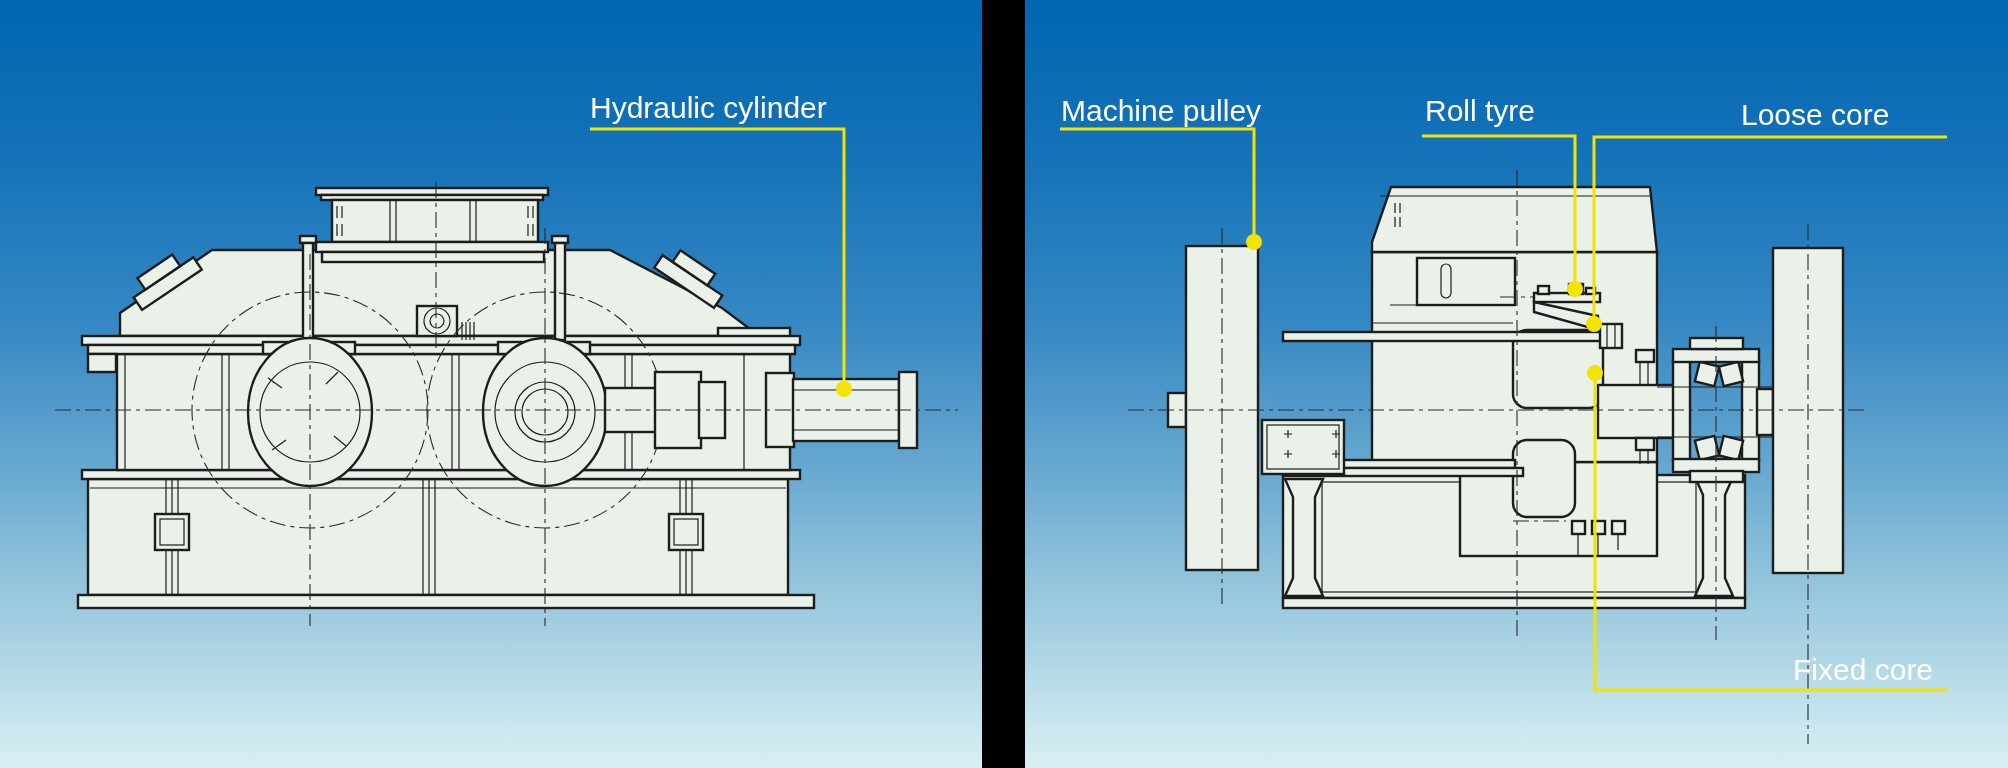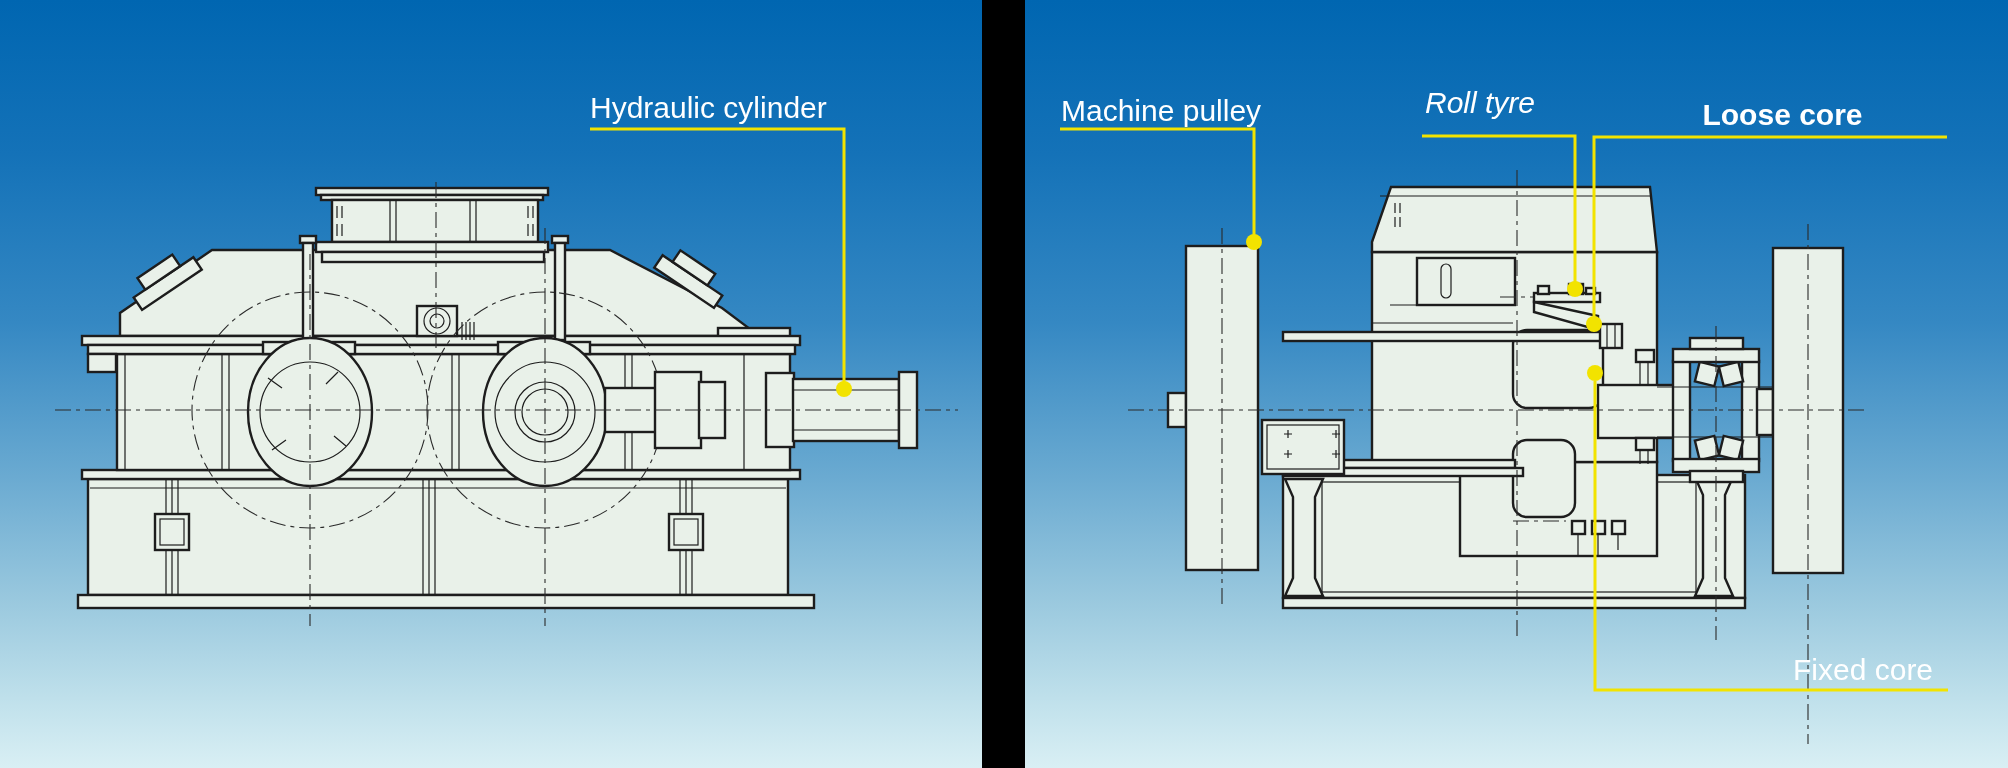--- a/index.html
+++ b/index.html
@@ -26,22 +26,22 @@
 
   .callout { fill:none; stroke-width:3; }
   .dot     { stroke:none; }
 
   .lbl {
     position:absolute; color:#ffffff; font-size:30px; line-height:1.05;
     white-space:nowrap; letter-spacing:0px;
   }
   #lbl-hydraulic { left:590px;  top:92px; }
   #lbl-pulley    { left:1061px; top:95px;text-align:center; }
-  #lbl-rolltyre  { left:1425px; top:87px;font-style:italic; }
-  #lbl-loosecore { left:1660px; top:99px;  width:245px; text-align:center;font-weight:bold; }
+  #lbl-rolltyre  { left:1425px; top:95px; }
+  #lbl-loosecore { left:1741px; top:99px;  width:245px; text-align:left; }
   #lbl-fixedcore { left:1793px; top:654px; width:247px; text-align:left; }
 </style>
 </head>
 <body>
 
 <div class="stage">
 
   <svg class="draw" width="2008" height="768" viewBox="0 0 2008 768">
 
     <g>

